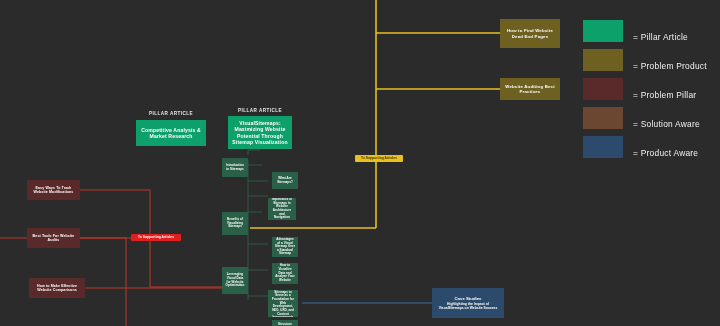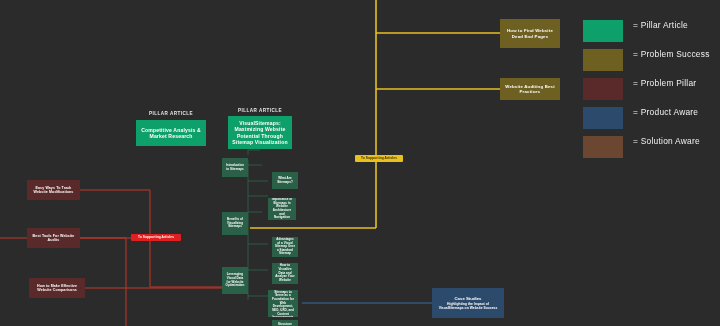--- a/index.html
+++ b/index.html
@@ -93,21 +93,21 @@
   }
   
   #legend {
     position: absolute;
     left: 583px;
     top: 20px;
     width: 132px;
   }
   .legend-row {
     display: flex;
-    align-items: flex-start;
+    align-items: flex-end;
     height: 22px;
     margin-bottom: 7px;
   }
   .legend-swatch {
     width: 40px;
     height: 22px;
     flex: 0 0 auto;
   }
   .legend-text {
     margin-left: 10px;
@@ -192,29 +192,29 @@
     <span>Highlighting the Impact of VisualSitemaps on Website Success</span>
   </div>
 
   <div id="legend">
     <div class="legend-row">
       <div class="legend-swatch" style="background: rgb(14, 160, 106);"></div>
       <div class="legend-text">= Pillar Article</div>
     </div>
     <div class="legend-row">
       <div class="legend-swatch" style="background: rgb(109, 96, 32);"></div>
-      <div class="legend-text">= Problem Success</div>
+      <div class="legend-text">= Problem Product</div>
     </div>
     <div class="legend-row">
       <div class="legend-swatch" style="background: rgb(90, 42, 42);"></div>
       <div class="legend-text">= Problem Pillar</div>
     </div>
     <div class="legend-row">
+      <div class="legend-swatch" style="background: rgb(107, 70, 48);"></div>
+      <div class="legend-text">= Solution Aware</div>
+    </div>
+    <div class="legend-row">
       <div class="legend-swatch" style="background: rgb(44, 74, 107);"></div>
       <div class="legend-text">= Product Aware</div>
     </div>
-    <div class="legend-row">
-      <div class="legend-swatch" style="background: rgb(107, 70, 48);"></div>
-      <div class="legend-text">= Solution Aware</div>
-    </div>
   </div>
 
 </div>
 
 </body></html>

